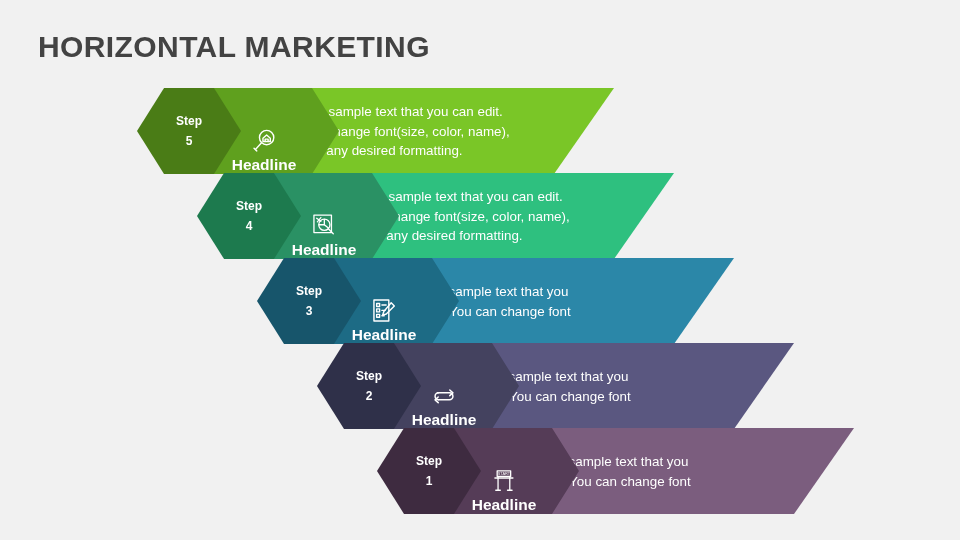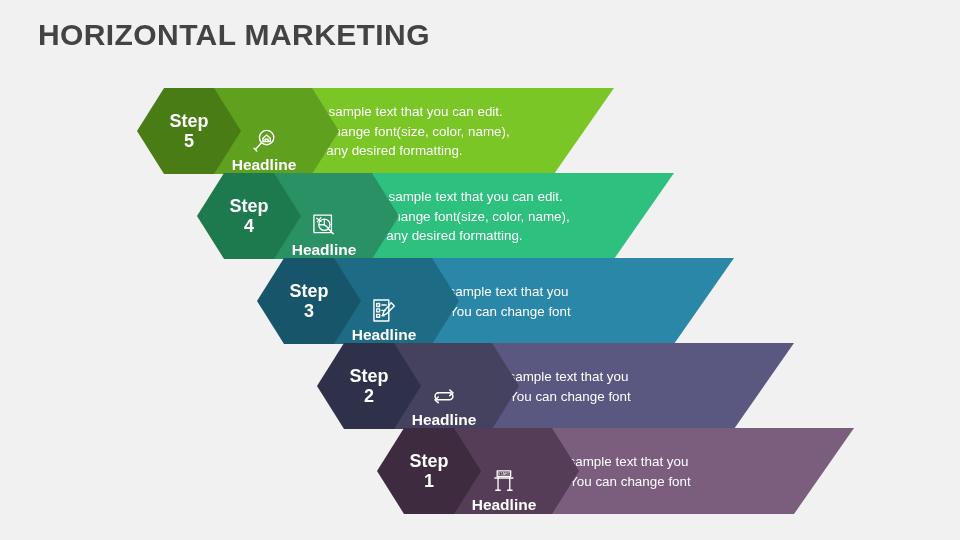--- a/index.html
+++ b/index.html
@@ -107,30 +107,30 @@
     width: 104px;
     display: flex;
     flex-direction: column;
     align-items: center;
     justify-content: center;
     pointer-events: none;
   }
   .step-word, .step-num {
     color: #ffffff;
     font-weight: bold;
-    font-size: 18px;
+    font-size: 12px;
     line-height: 20px;
   }
 </style>
 </head>
 <body style="background: rgb(241, 241, 241);">
 
 <div id="slide">
 
-  <div id="page-title" style="color: rgb(67, 67, 67);">HORIZONTAL MARKETING</div>
+  <div id="page-title" style="color: rgb(67, 67, 67); margin-top: 12px;">HORIZONTAL MARKETING</div>
 
   <div class="rows-wrap">
       <div class="row" style="left: 137px; top: 88px; width: 477px;">
         <div class="body-shape" style="left: 88px; width: 389px; background: rgb(122, 198, 39); clip-path: polygon(0px 0px, 100% 0px, 84.5758% 100%, 0px 100%);"></div>
         <div class="body-text" style="left: 138px;">This is a sample text that you can edit.
 You can change font(size, color, name),
 or apply any desired formatting.</div>
         <div class="headline-shape" style="left: 52px; background: rgb(95, 160, 30);"></div>
         <div class="headline-inner" style="left: 52px;">
           <span class="hl-icon">

